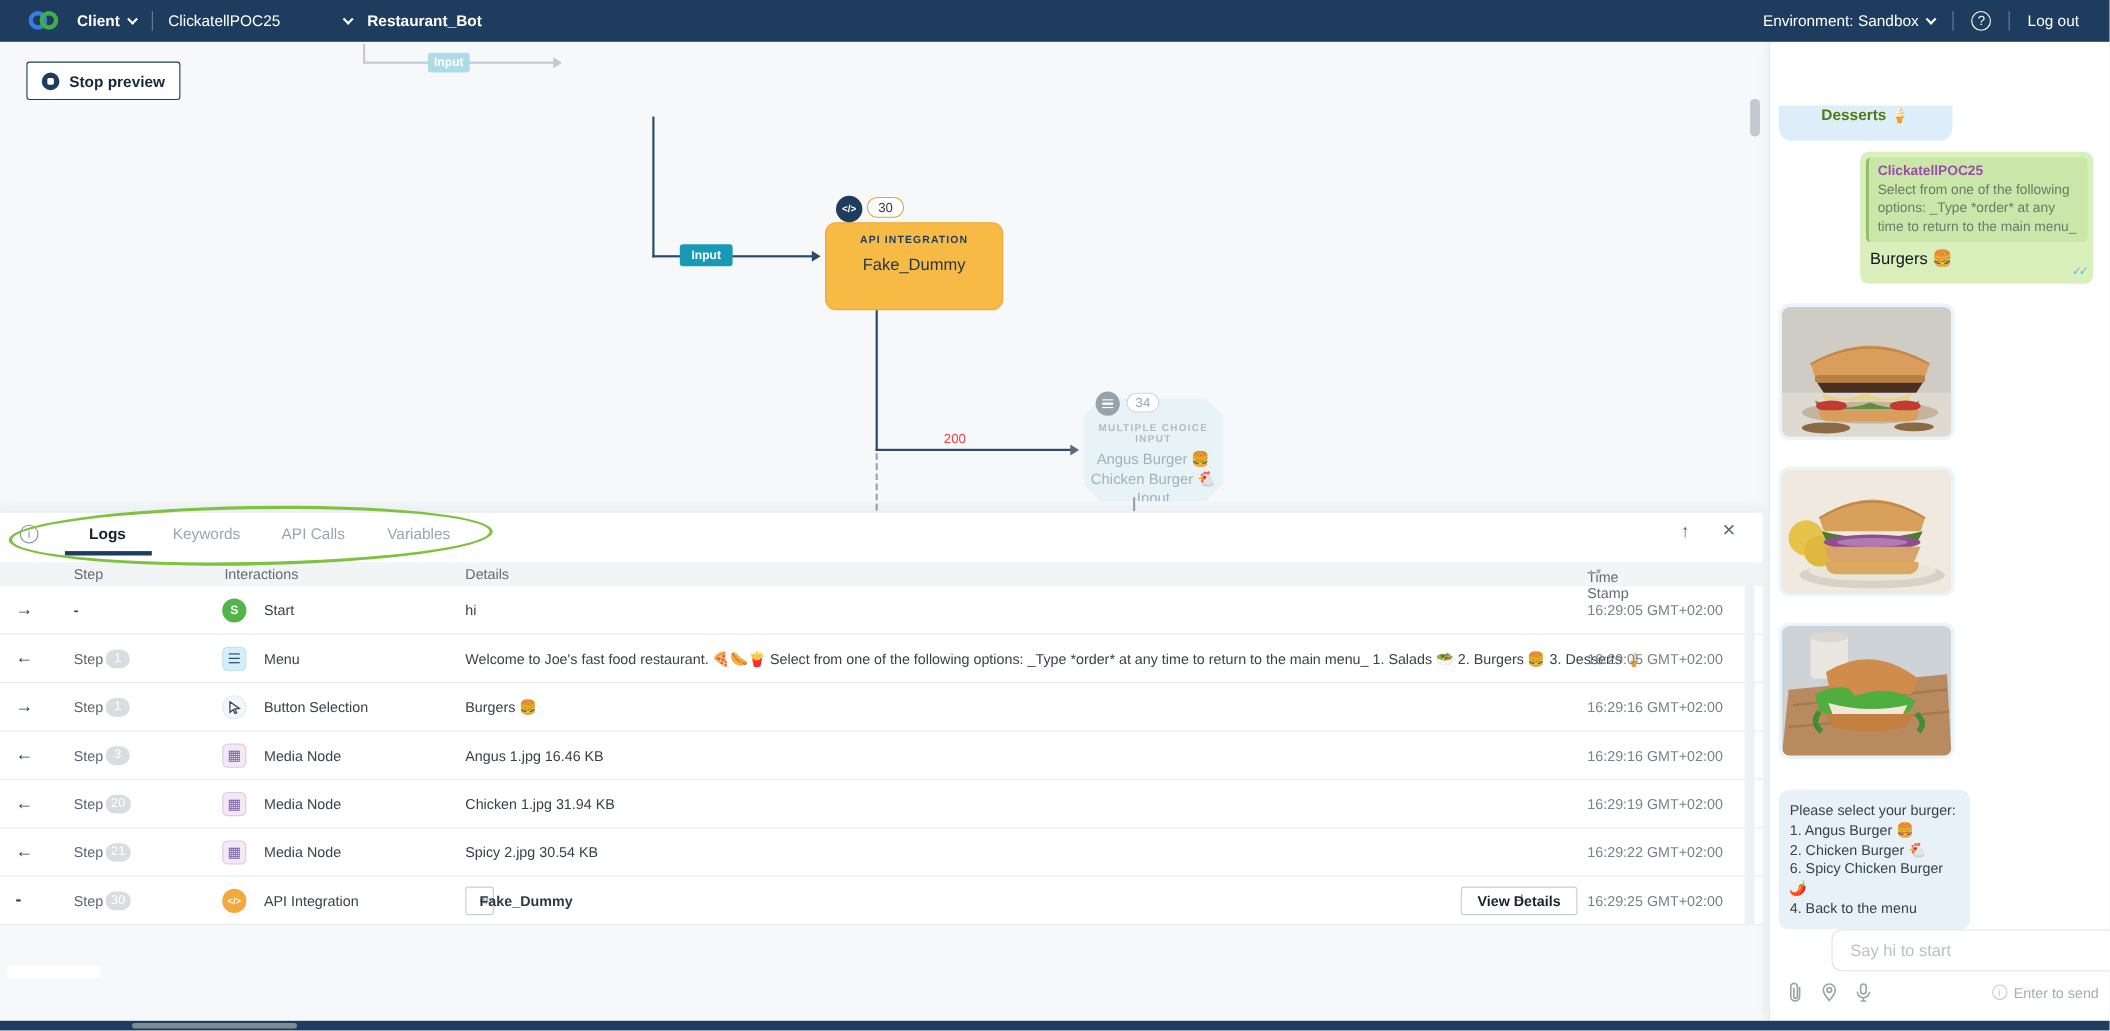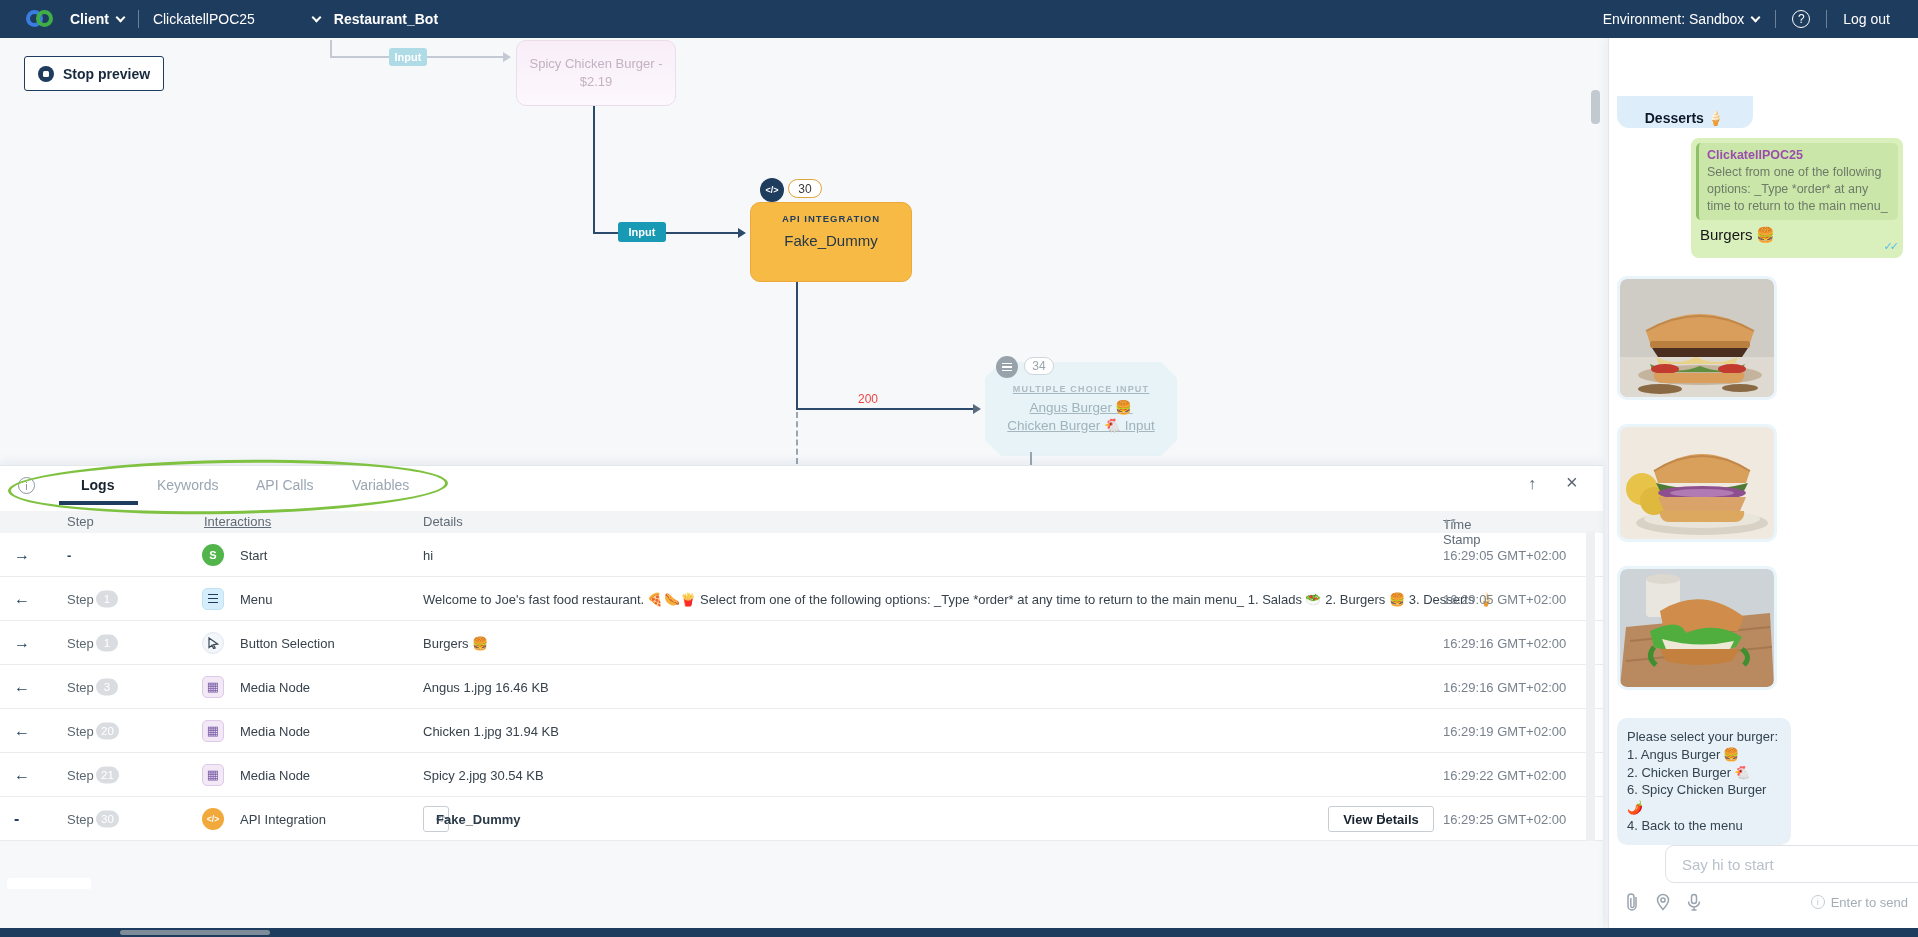--- a/index.html
+++ b/index.html
@@ -53,23 +53,23 @@
                 font-size:13px; color:#c2b2c2; line-height:1.35; }
   .api-node { left:750px; top:202px; width:162px; height:80px; border-radius:10px;
               background:#f7ba45; border:1.5px solid #eda93c; text-align:center; }
   .api-node .ntype { margin-top:10px; font-size:9.5px; font-weight:bold; letter-spacing:1px; color:#1e3c5e; }
   .api-node .nname { margin-top:8px; font-size:15px; color:#253746; }
   .node-id-circle { width:24px; height:24px; border-radius:50%; background:#1e3c5e; color:#fff;
                     font-size:9px; font-weight:bold; display:flex; align-items:center; justify-content:center; z-index:5; }
   .node-pill { background:#fff; border:1.5px solid #e0a33a; border-radius:10px; color:#3a3a3a;
                font-size:12px; display:flex; align-items:center; justify-content:center; z-index:5; }
   .node-pill.gray { border-color:#cfd6db; color:#9aa5ad; }
-  .mci-node { left:985px; top:362px; width:192px; height:94px; background:#e7f3f7;
+  .mci-node { left:985px; top:362px; width:127px; height:94px; background:#e7f3f7;
               clip-path:polygon(16px 0,calc(100% - 16px) 0,100% 16px,100% calc(100% - 16px),calc(100% - 16px) 100%,16px 100%,0 calc(100% - 16px),0 16px);
-              text-align:center; color:#a4b6bf;text-decoration:underline; }
+              text-align:center; color:#a4b6bf; }
   .mci-node .ntype { margin-top:22px; font-size:9px; font-weight:bold; letter-spacing:1.2px; color:#aebbc2; }
   .mci-node .l1,.mci-node .l2 { font-size:13.5px; color:#9fb3bc; line-height:1.3; }
   .mci-icon { width:22px; height:22px; border-radius:50%; background:#98a2ab;
               display:flex; flex-direction:column; align-items:center; justify-content:center; gap:2px; z-index:5; }
   .mci-icon i { display:block; width:10px; height:1.5px; background:#fff; }
 
   
   .logs-panel { left:0; top:465px; width:1603px; height:463px; background:#fff;
                 border-top:1px solid #e4e7ea; box-shadow:0 -3px 10px rgba(30,60,94,.07); z-index:20; }
   .tab { position:absolute; top:11px; font-size:14px; color:#9aa6b2; cursor:pointer; }
@@ -127,23 +127,23 @@
   
   .wa-panel { left:1608px; top:38px; width:310px; height:890px; background:#fff;
               border-left:1px solid #e3e7ea; box-shadow:-3px 0 10px rgba(30,60,94,.05); z-index:30; }
   .wa-head { position:absolute; left:0; top:0; width:100%; height:58px; display:flex; align-items:center; }
   .wa-ico { margin-left:20px; width:26px; height:26px; border-radius:50%; background:#25d366;
             display:flex; align-items:center; justify-content:center; }
   .wa-title { margin-left:14px; font-size:15px; color:#222; }
   .wa-phone { margin-left:auto; font-size:14px; color:#8b95a0; }
   .wa-refresh { margin:0 16px 0 10px; cursor:pointer; }
   .chat { position:absolute; left:0; top:58px; width:100%; height:749px; overflow:hidden; }
-  .qr-bubble { margin:-16px 0 0 8px; width:136px; height:48px; background:#ddeefa; border-radius:12px;
-               display:flex; align-items:flex-end; justify-content:center; padding-bottom:2px;
-               color:#0f172a; font-weight:bold; font-size:14px; }
+  .qr-bubble { margin:-16px 0 0 8px; width:158px; height:48px; background:#ddeefa; border-radius:12px;
+               display:flex; align-items:flex-end; justify-content:center; padding-bottom:16px;
+               color:#4d7c0f; font-weight:bold; font-size:14px; }
   .user-bubble { margin:10px 8px 0 82px; width:212px; background:#d9f0bd; border-radius:8px; padding:5px; }
   .quote { background:#cae7a9; border-left:3px solid #8fbf68; border-radius:5px; padding:5px 8px; }
   .quote .qt { color:#9b4dac; font-weight:bold; font-size:12.5px; }
   .quote .qx { color:#6d7a68; font-size:12.5px; line-height:1.35; margin-top:2px; }
   .user-bubble .body { font-size:15px; color:#161616; padding:6px 2px 0 4px; }
   .ticks { text-align:right; color:#53bdeb; font-size:11px; letter-spacing:-3px; margin-top:-4px; padding-right:2px; }
   .photo { margin:24px 0 0 8px; width:160px; border:3px solid #eaf4fb; border-radius:10px;
            overflow:hidden; background:#eaf4fb; cursor:pointer; }
   .photo.first { margin-top:18px; }
   .photo svg { display:block; border-radius:7px; }
@@ -203,24 +203,20 @@
 
   <button class="abs stop-btn">
     <span class="stop-ico"></span>
     <span>Stop preview</span>
   </button>
 
   <div class="abs edge faded" style="left:330px;top:40px;width:2px;height:17px;"></div>
   <div class="abs edge faded" style="left:330px;top:56px;width:176px;height:2px;"></div>
   <div class="abs arrowhead r faded" style="left:503px;top:52px;"></div>
   <div class="abs input-badge faded" style="left:389px;top:48px;width:38px;height:18px;">Input</div>
-  <div class="abs faded-node">
-    <span>Spicy Chicken Burger -</span>
-    <span>$2.19</span>
-  </div>
 
   <div class="abs edge" style="left:593px;top:106px;width:2px;height:128px;"></div>
   <div class="abs edge" style="left:593px;top:232px;width:148px;height:2px;"></div>
   <div class="abs arrowhead r" style="left:738px;top:228px;"></div>
   <div class="abs input-badge" style="left:618px;top:222px;width:48px;height:20px;">Input</div>
 
   <div class="abs node-id-circle" style="left:760px;top:178px;">&lt;/&gt;</div>
   <div class="abs node-pill" style="left:788px;top:179px;width:34px;height:19px;">30</div>
   <div class="abs api-node">
     <div class="ntype">API INTEGRATION</div>
@@ -251,21 +247,21 @@
     <div class="tab active" style="left:81px;">Logs</div>
     <div class="tab-underline"></div>
     <div class="tab" style="left:157px;">Keywords</div>
     <div class="tab" style="left:256px;">API Calls</div>
     <div class="tab" style="left:352px;">Variables</div>
     <div class="panel-up">↑</div>
     <div class="panel-close">×</div>
 
     <div class="tbl-head">
       <span style="left:67px;">Step</span>
-      <span style="left:204px;text-decoration:underline;">Interactions</span>
+      <span style="left:204px;">Interactions</span>
       <span style="left:423px;">Details</span>
       <span style="left:1443px;">
           <span>Time Stamp</span> 
           <span class="sort-ico">▲▼</span>
         </span>
     </div>
 
     <div class="rows">
 
       <div class="row">

